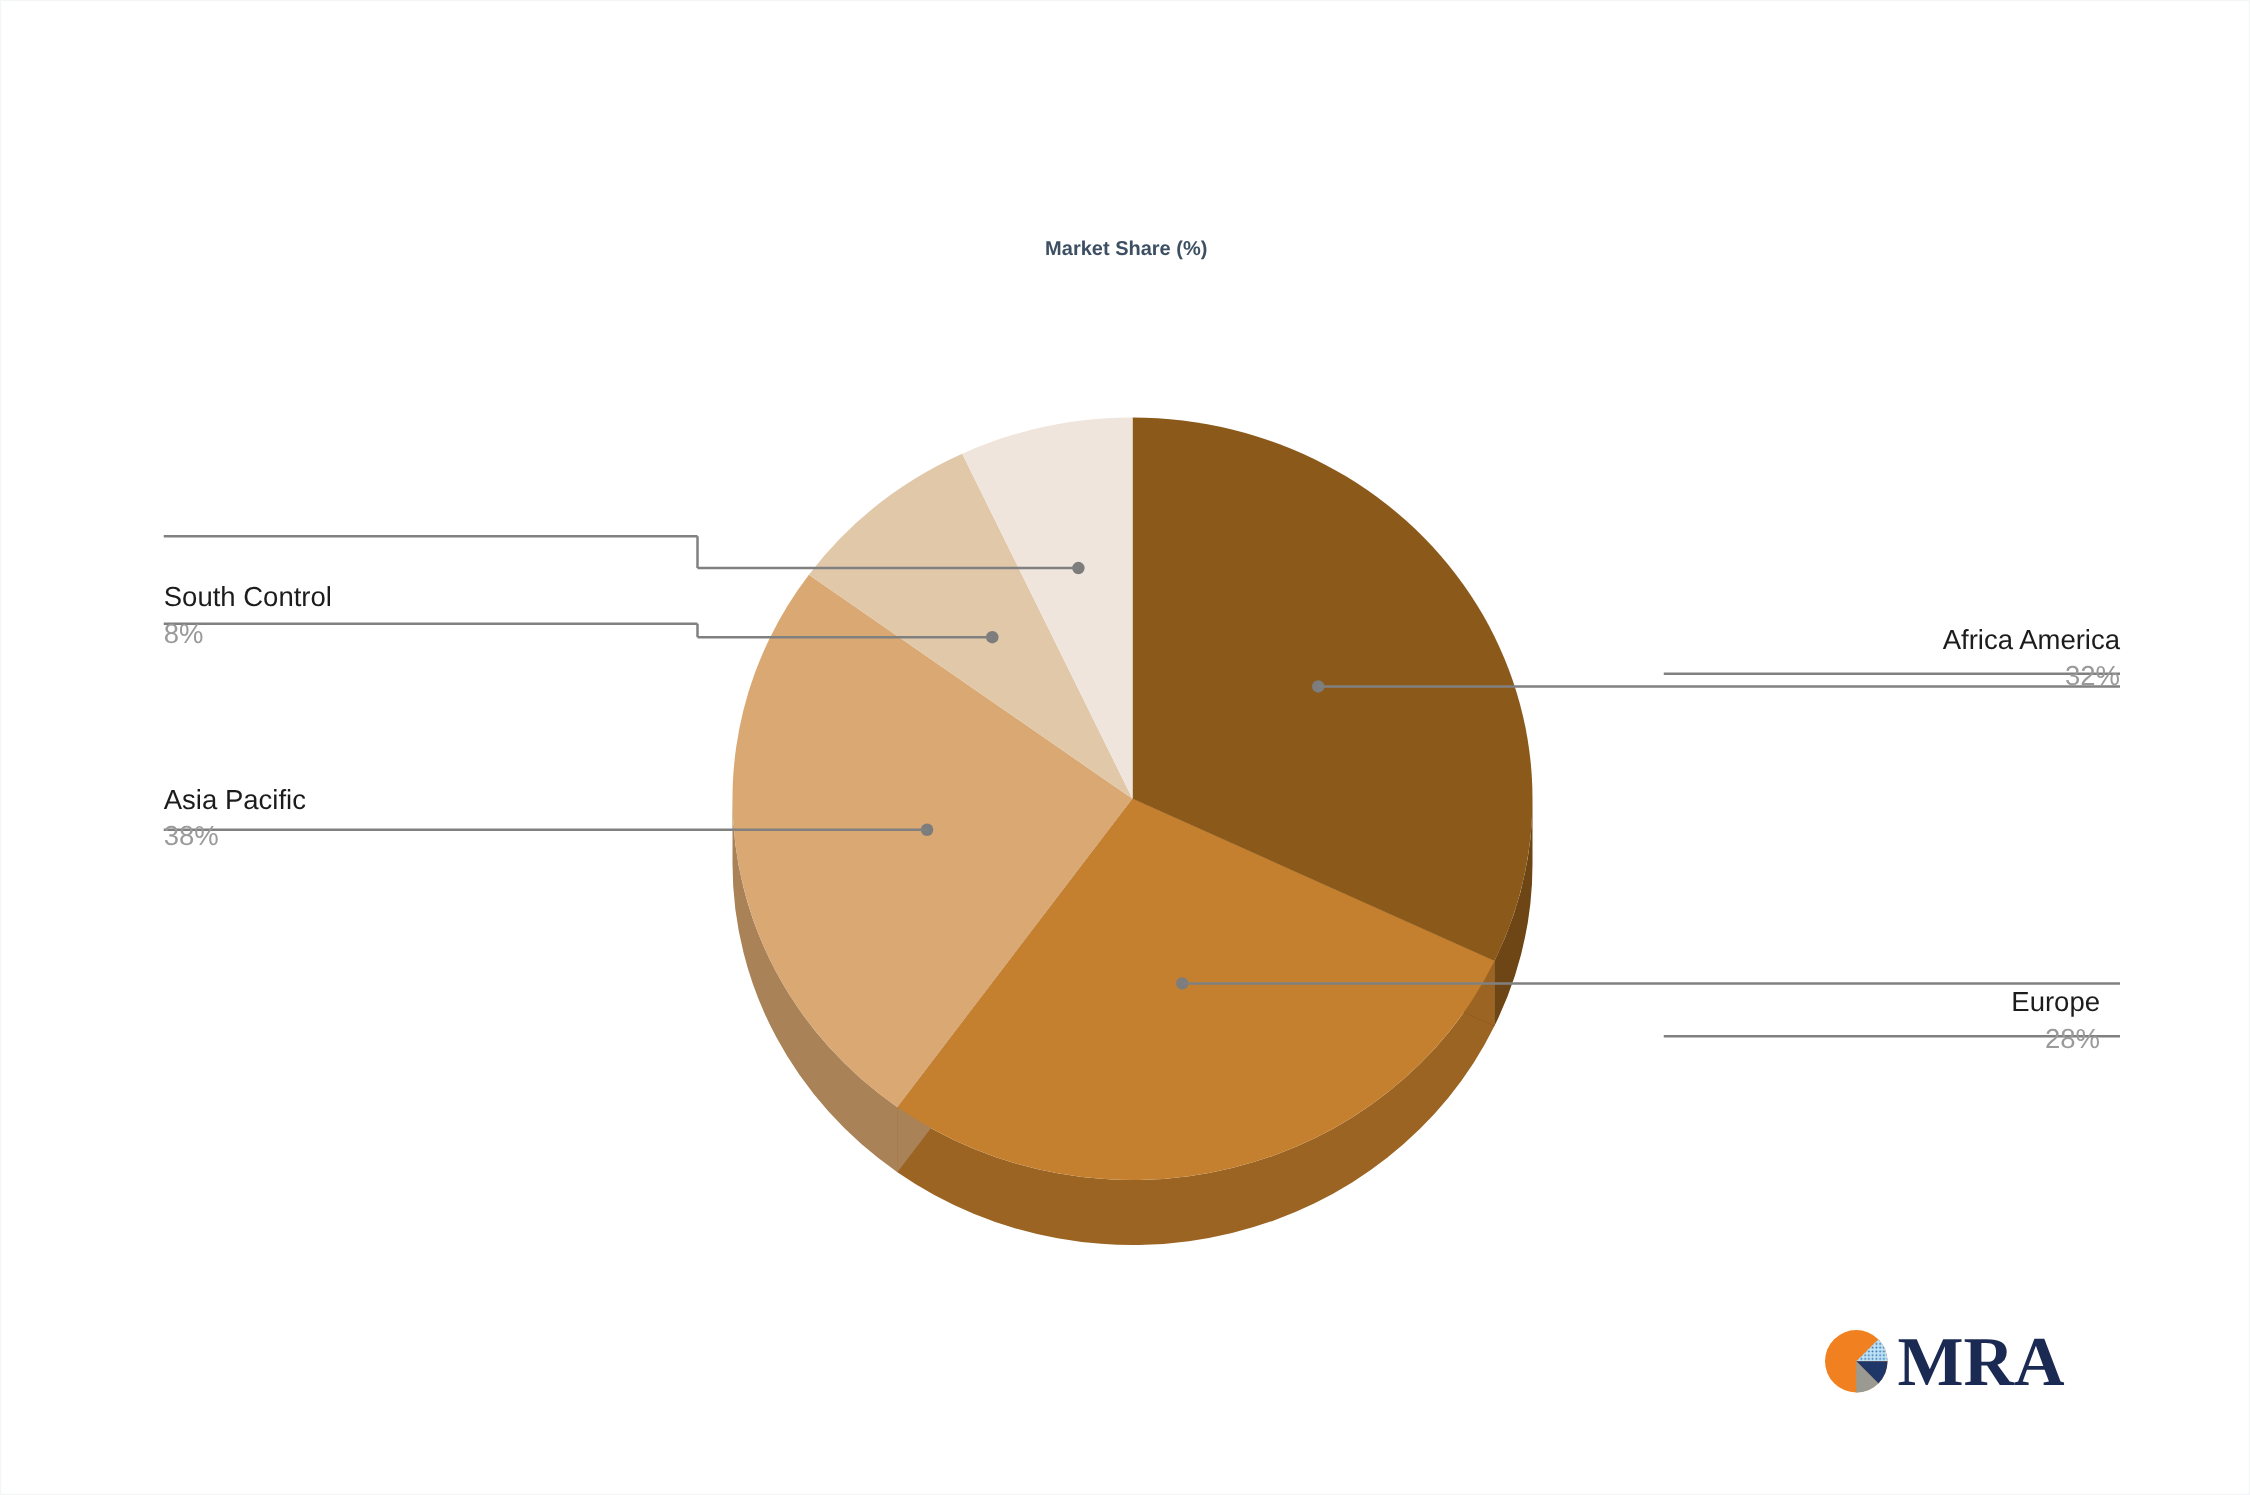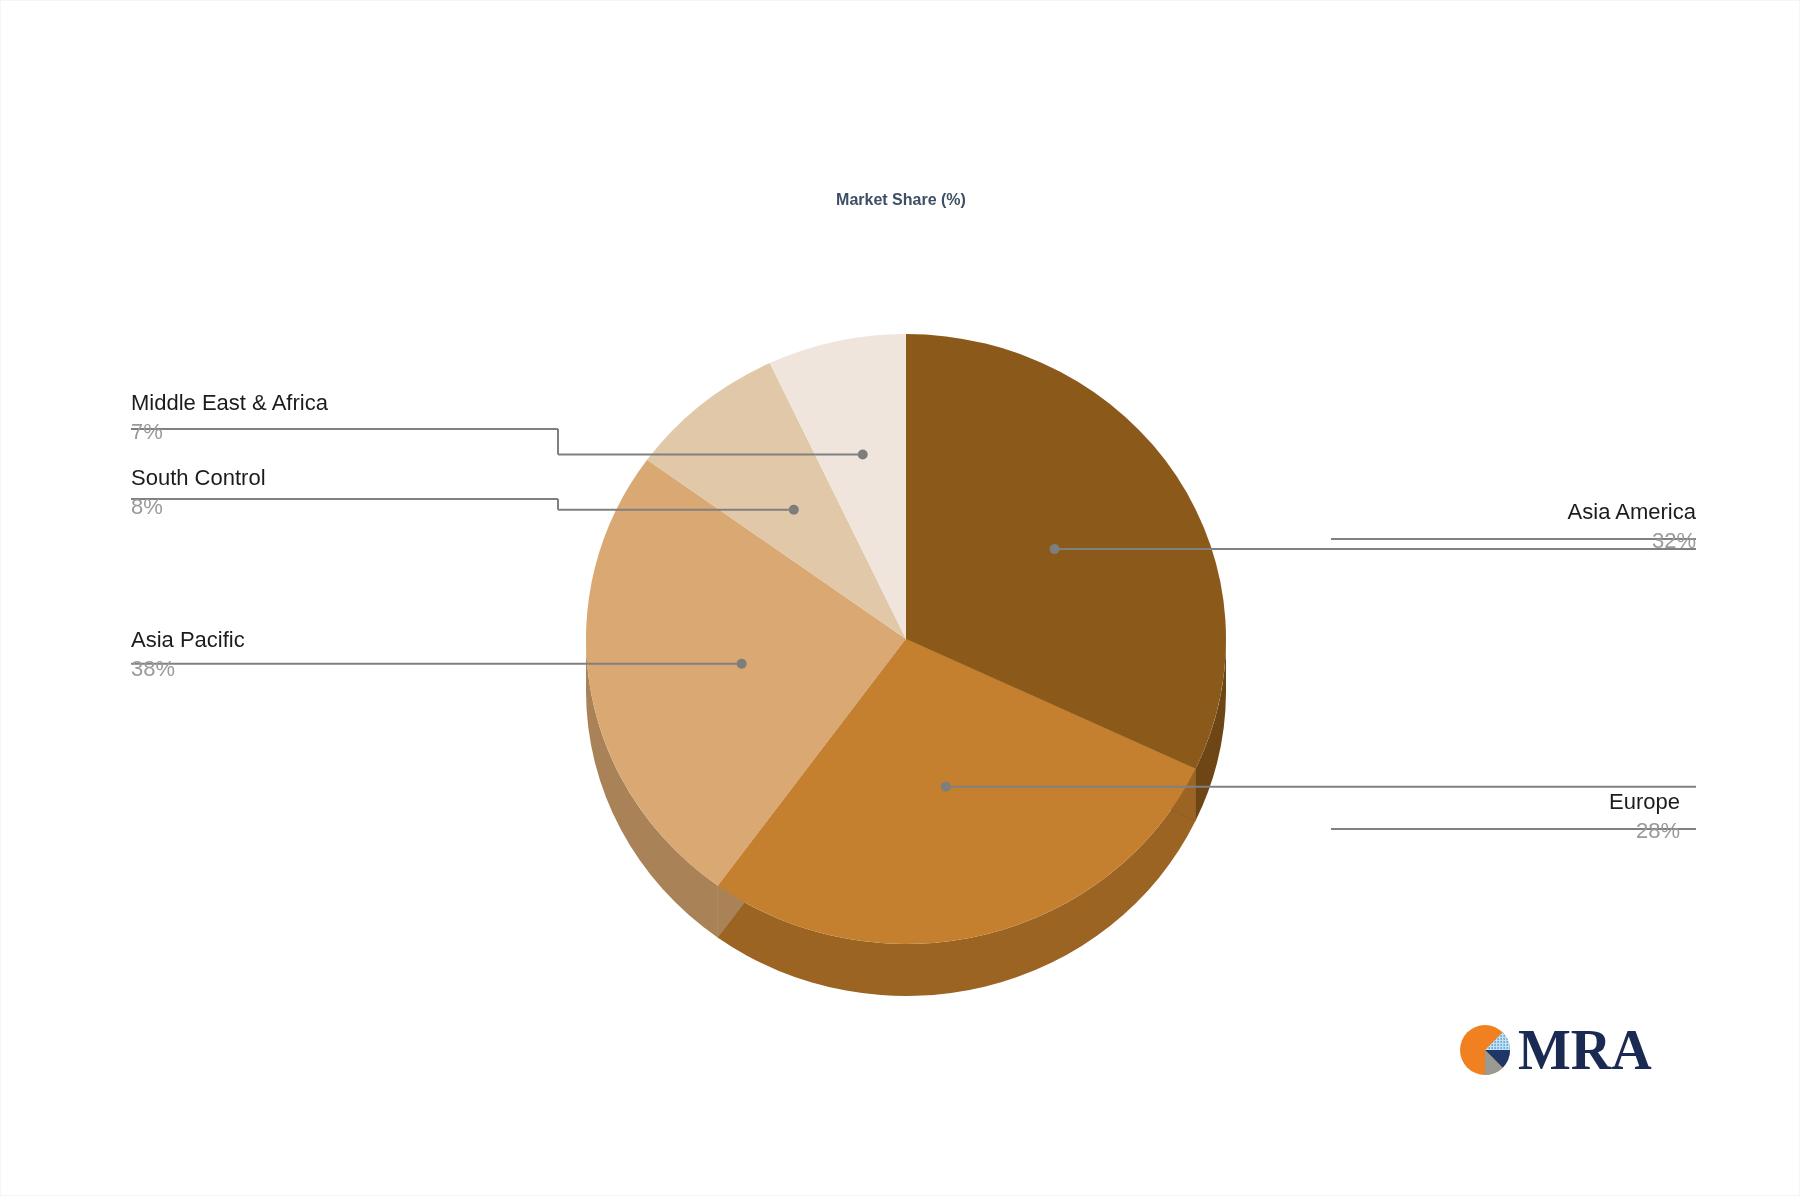--- a/index.html
+++ b/index.html
@@ -54,21 +54,21 @@
     color: #9a9a9a;
   }
   .callout.left { text-align: left; }
   .callout.right { text-align: right; }
   .cl-name { display: block; line-height: 28px; }
   .cl-pct  { display: block; line-height: 30px; }
 
   
   #logo {
     position: absolute;
-    left: 1457px; top: 1016px;
+    left: 1457px; top: 1055px;
     width: 210px; height: 66px; text-align: center;
   }
   #logo svg { display: block; }
 </style>
 </head>
 <body>
 
 <div id="page">
 
   <div id="subtitle">Market Share (%)</div>
@@ -104,37 +104,33 @@
           <line x1="557" y1="498" x2="130" y2="498" stroke="#808080" stroke-width="2"></line>
           <circle cx="861.720380906926" cy="453.4541403173829" r="5" fill="#7d7d7d"></circle>
           <line x1="861.720380906926" y1="453.4541403173829" x2="557" y2="453.4541403173829" stroke="#808080" stroke-width="2"></line>
           <line x1="557" y1="453.4541403173829" x2="557" y2="428" stroke="#808080" stroke-width="2"></line>
           <line x1="557" y1="428" x2="130" y2="428" stroke="#808080" stroke-width="2"></line>
           <line x1="1330" y1="538" x2="1695" y2="538" stroke="#808080" stroke-width="2"></line>
           <line x1="1330" y1="828" x2="1695" y2="828" stroke="#808080" stroke-width="2"></line>
         </g>
     </svg>
 
-    <div class="callout left" style="left:130px; top:388px;">
-      <span class="cl-name">Middle East &amp; Africa</span>
-      <span class="cl-pct pct">7%</span>
-    </div>
 
     <div class="callout left" style="left:130px; top:463px;">
       <span class="cl-name">South Control</span>
       <span class="cl-pct pct">8%</span>
     </div>
 
     <div class="callout left" style="left:130px; top:625px;">
       <span class="cl-name">Asia Pacific</span>
       <span class="cl-pct pct">38%</span>
     </div>
 
     <div class="callout right" style="right:105px; top:497px;">
-      <span class="cl-name">Asia America</span>
+      <span class="cl-name">Africa America</span>
       <span class="cl-pct pct">32%</span>
     </div>
 
     <div class="callout right" style="right:121px; top:787px;">
       <span class="cl-name">Europe</span>
       <span class="cl-pct pct">28%</span>
     </div>
   </div>
 
   <div id="logo">

